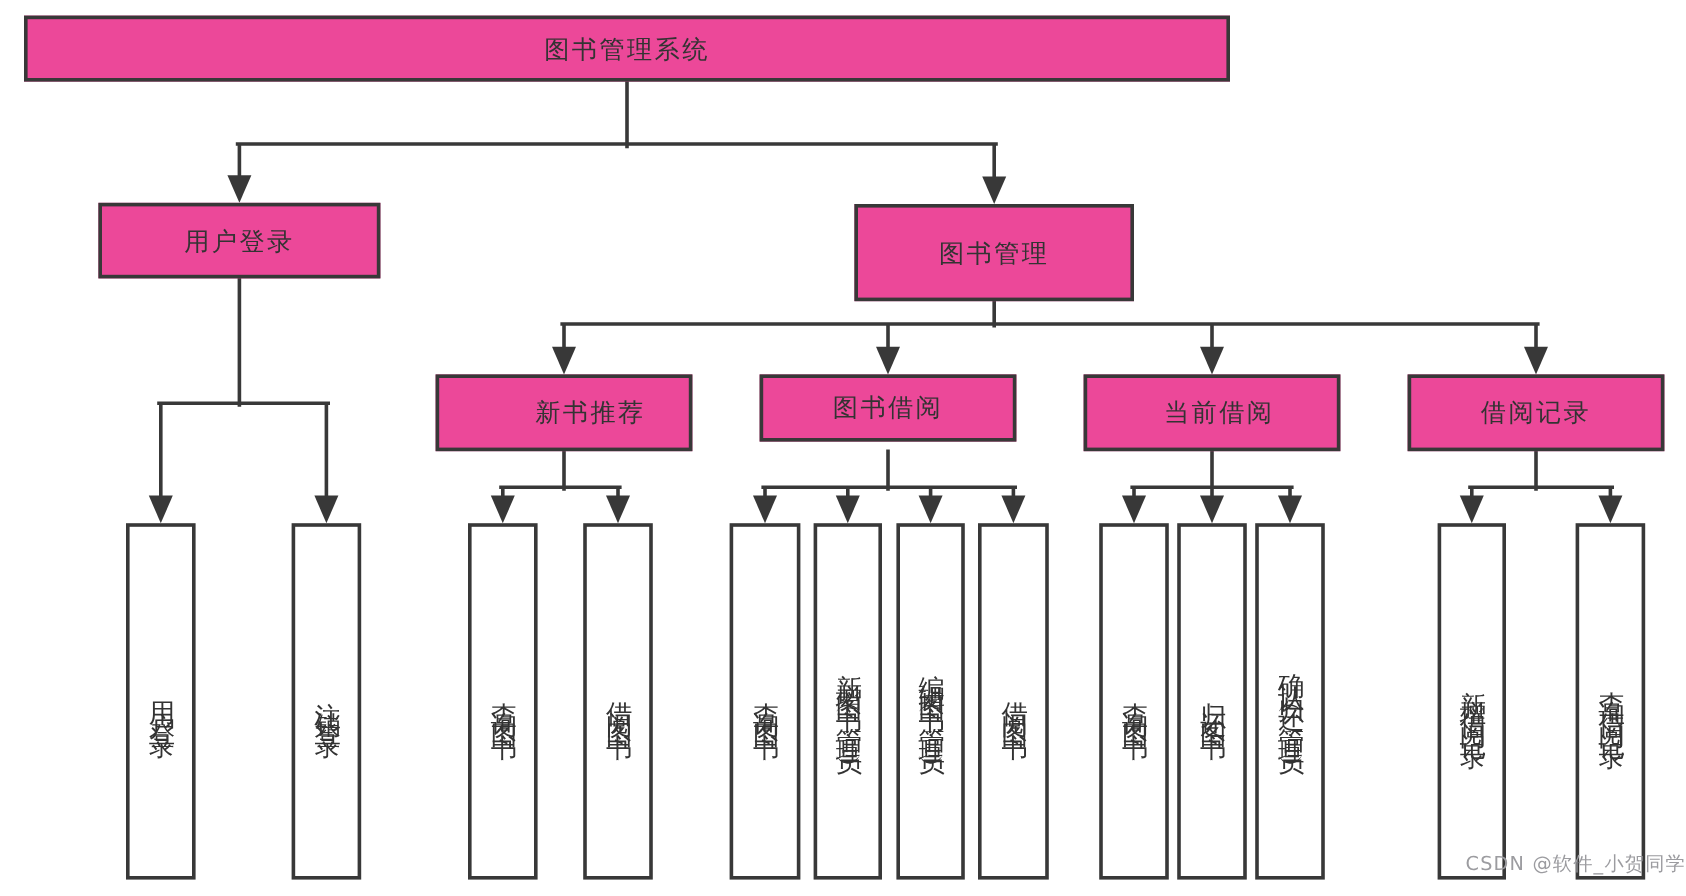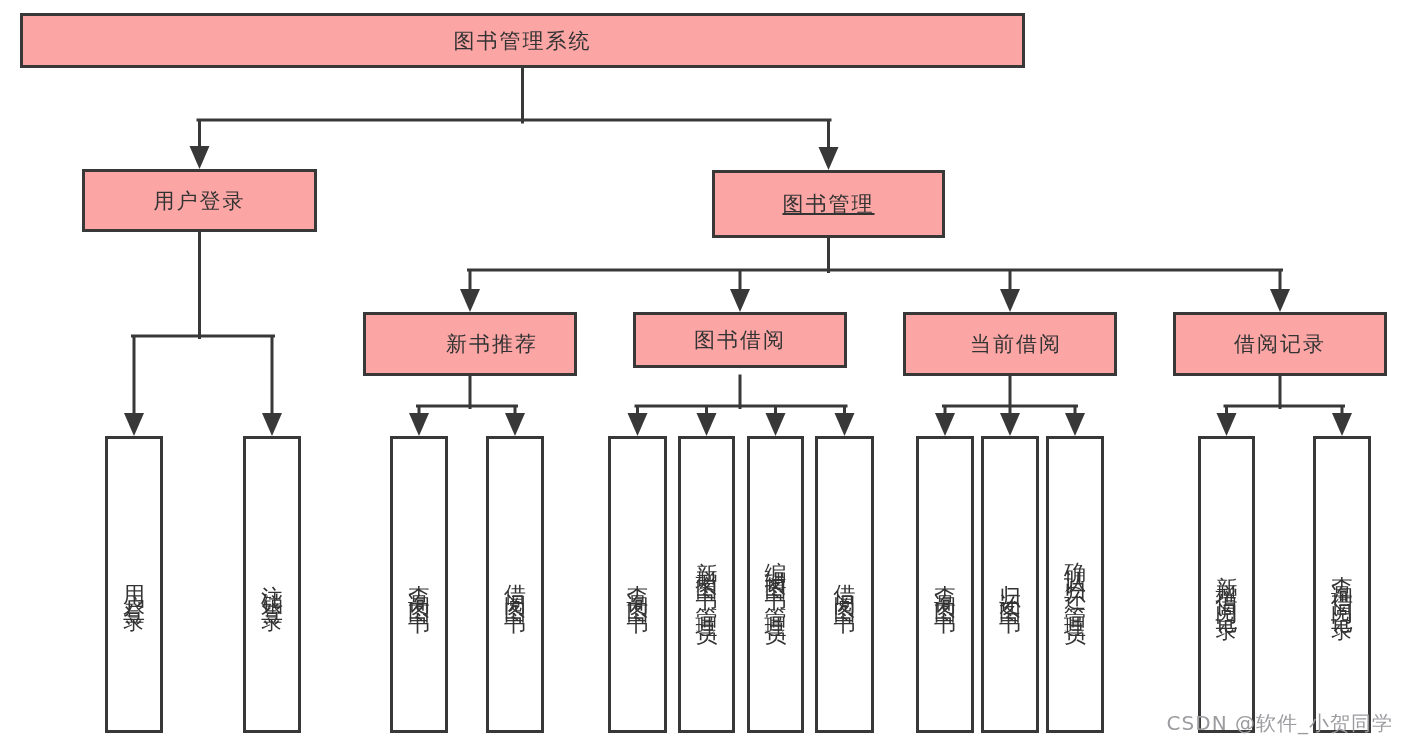--- a/index.html
+++ b/index.html
@@ -14,39 +14,39 @@
     width:1405px;height:747px;
     background:var(--bg);
     overflow:hidden;
     font-family:"DejaVu Sans","Liberation Sans",sans-serif;
   }
   .edges{position:absolute;left:0;top:0;z-index:1;}
   .edges path{stroke:var(--line);stroke-width:3;fill:none;stroke-linecap:square;}
   .edges polygon{fill:var(--line);stroke:none;}
   .hbox{
     position:absolute;z-index:2;box-sizing:border-box;
-    border:3px solid var(--line);background:#fca5a5;
+    border:3px solid var(--line);background:#ec4899;
     display:flex;align-items:center;justify-content:center;
     font-size:21px;letter-spacing:2px;color:var(--text);
     white-space:nowrap;
   }
   .leaf{
     position:absolute;z-index:2;box-sizing:border-box;
     border:3px solid var(--line);background:#fff;
     display:flex;align-items:center;justify-content:center;
     top:436px;height:297px;width:58px;
   }
   .leaf span{
     writing-mode:vertical-rl;text-orientation:mixed;
     font-size:22px;letter-spacing:9px;color:var(--text);
     white-space:nowrap;line-height:1;
   }
   .watermark{
-    position:absolute;z-index:5;right:12px;top:710px;
-    font-size:20px;color:var(--wm);letter-spacing:1px;
+    position:absolute;z-index:5;right:0;top:710px;
+    font-size:16px;color:var(--wm);letter-spacing:1px;
     white-space:nowrap;
     text-align:center;
   }
 </style>
 </head>
 <body>
 
 <div class="canvas">
 
   <svg class="edges" width="1405" height="747" viewBox="0 0 1405 747">
@@ -82,21 +82,21 @@
     </g>
   </svg>
 
   <div class="hbox" style="left:20px;top:13px;width:1005px;height:55px;">
     <span>图书管理系统</span>
   </div>
 
   <div class="hbox" style="left:82px;top:169px;width:235px;height:63px;">
     <span>用户登录</span>
   </div>
-  <div class="hbox" style="left:712px;top:170px;width:233px;height:68px;text-decoration:underline;">
+  <div class="hbox" style="left:712px;top:170px;width:233px;height:81px;">
     <span>图书管理</span>
   </div>
 
   <div class="hbox" style="left:363px;top:312px;width:214px;height:64px;padding-left:44px;">
     <span>新书推荐</span>
   </div>
   <div class="hbox" style="left:633px;top:312px;width:214px;height:56px;">
     <span>图书借阅</span>
   </div>
   <div class="hbox" style="left:903px;top:312px;width:214px;height:64px;padding-left:12px;">

